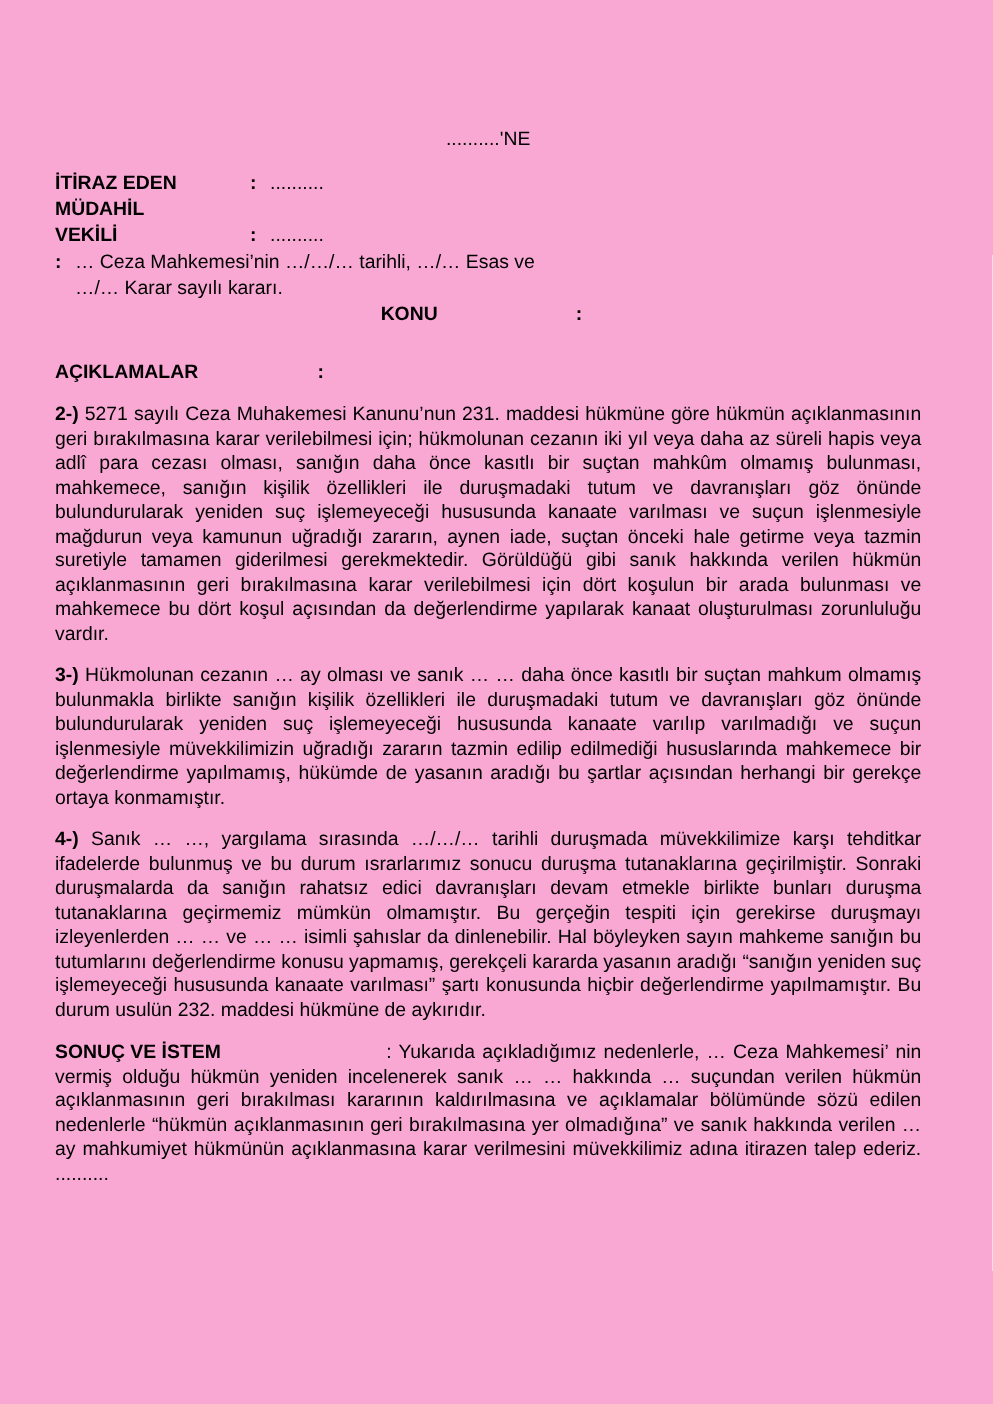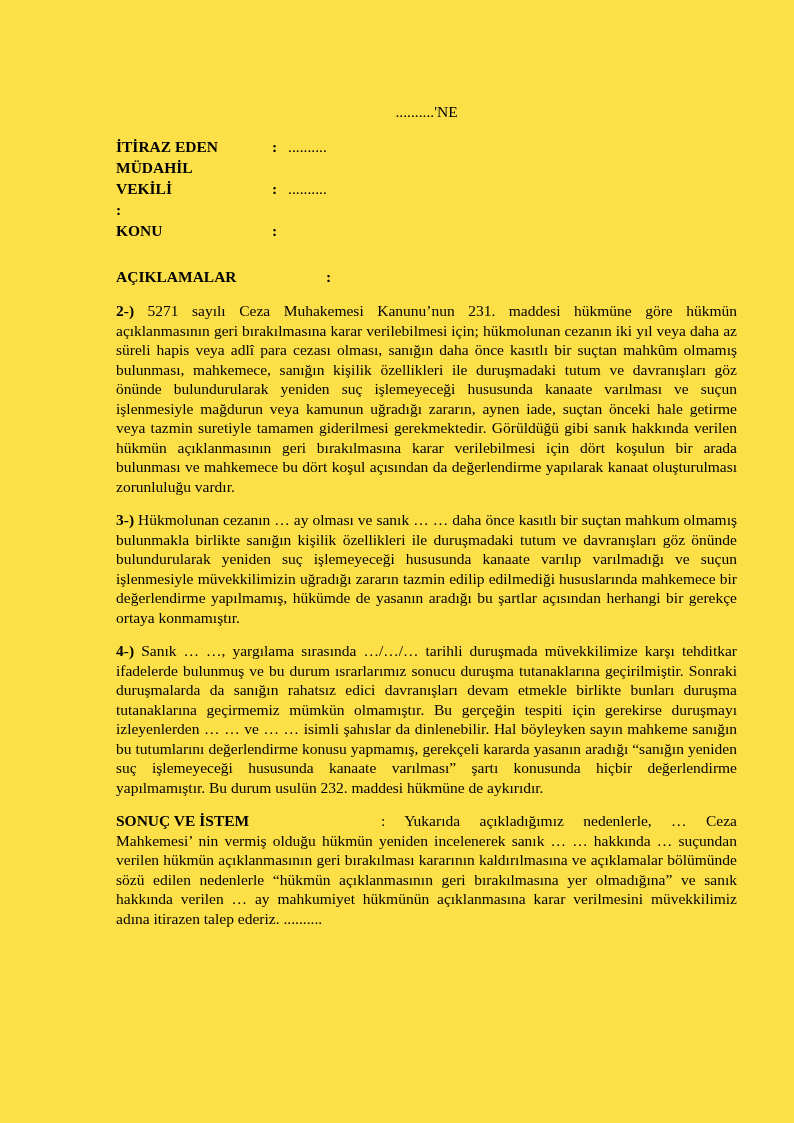--- a/index.html
+++ b/index.html
@@ -5,39 +5,40 @@
   html, body {
     margin: 0;
     padding: 0;
     background: #ffffff;
   }
   .page {
     position: relative;
     width: 794px;
     height: 1123px;
     box-sizing: border-box;
-    background: #fde047;
+    background: #f9a8d4;
     color: #000000;
-    font-family: Liberation Serif, serif;
+    font-family: Liberation Sans, sans-serif;
     font-size: 15.5px;
     line-height: 19.5px;
-    padding: 102px 57px 30px 116px;
+    padding: 102px 57px 30px 44px;
     overflow: hidden;
   }
   .doc-title {
     text-align: center;
     margin: 0 0 14px 0;
     line-height: 20px;
   }
   .header-block {
     line-height: 21px;
   }
   .hrow {
     display: flex;
     align-items: flex-start;
+    justify-content: center;
   }
   .hrow .lbl {
     width: 156px;
     font-weight: bold;
     flex: 0 0 auto;
   }
   .hrow .cln {
     width: 16px;
     font-weight: bold;
     flex: 0 0 auto;
@@ -89,20 +90,22 @@
       <span class="cln">:</span>
       <span class="val">..........</span>
     </div>
     <div class="hrow">
       <span class="lbl">VEKİLİ</span>
       <span class="cln">:</span>
       <span class="val">..........</span>
     </div>
     <div class="hrow">
       <span class="cln">:</span>
+      <span class="val">… Ceza Mahkemesi’nin …/…/… tarihli, …/… Esas ve
+…/… Karar sayılı kararı.</span>
     </div>
     <div class="hrow">
       <span class="lbl">KONU</span>
       <span class="cln">:</span>
     </div>
   </div>
 
   <div class="acik-row">
     <span class="inline-lbl-sm">AÇIKLAMALAR</span><span>:</span>
   </div>

